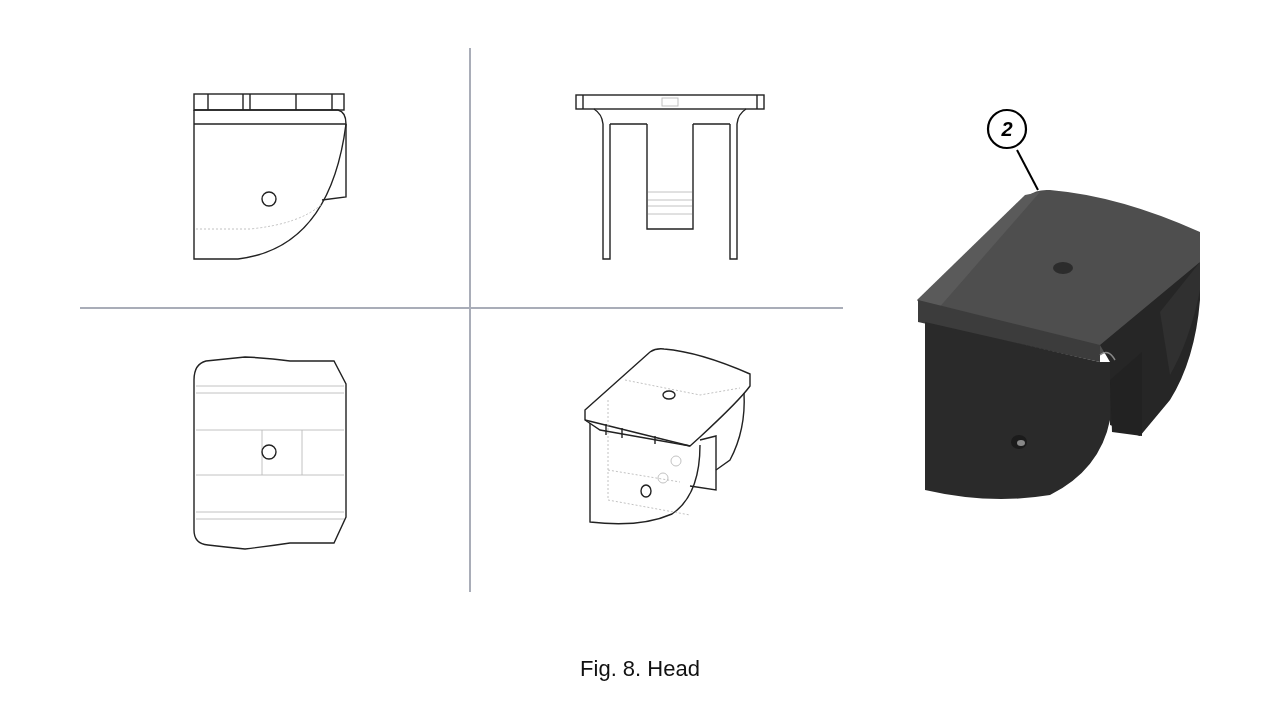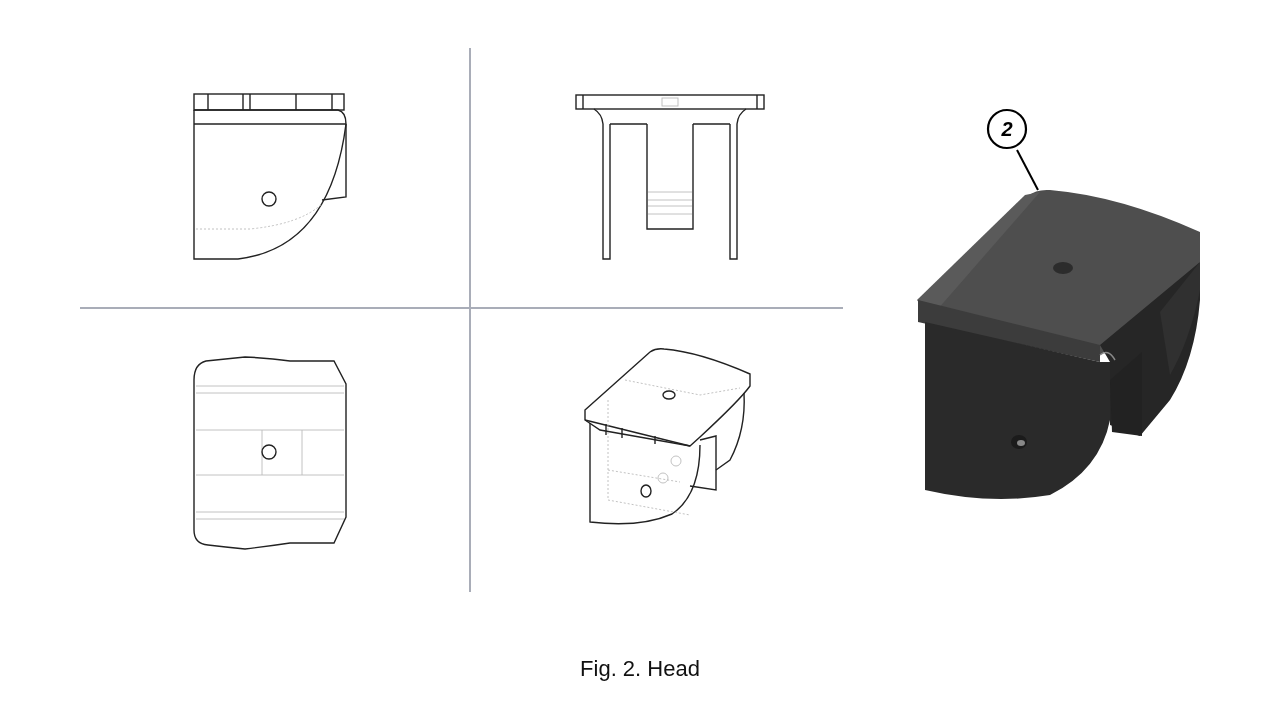--- a/index.html
+++ b/index.html
@@ -97,14 +97,14 @@
       <path d="M1100 355 Q1108 348 1115 360" fill="none" stroke="#888" stroke-width="1.5"></path>
     </g>
 
     <g>
       <line x1="1017" y1="150" x2="1038" y2="190" stroke="#000" stroke-width="2"></line>
       <circle cx="1007" cy="129" r="19" fill="#fff" stroke="#000" stroke-width="2.2"></circle>
       <text class="callout-text" x="1007" y="136" text-anchor="middle">2</text>
     </g>
   </svg>
 
-  <div class="caption">Fig. 2. Head</div>
+  <div class="caption">Fig. 8. Head</div>
 </div>
 
 </body></html>

